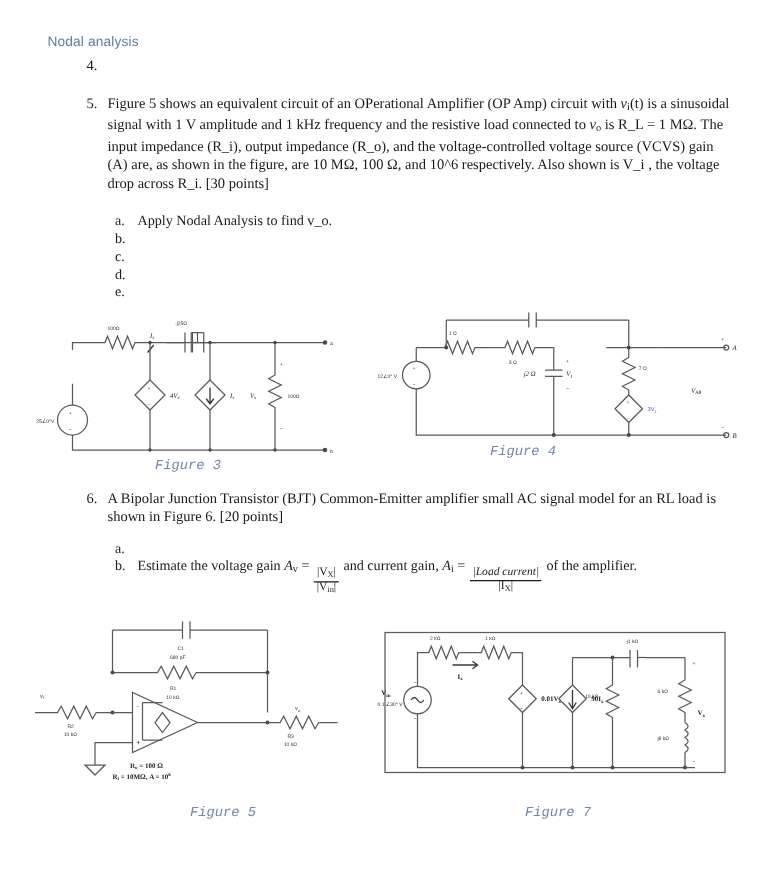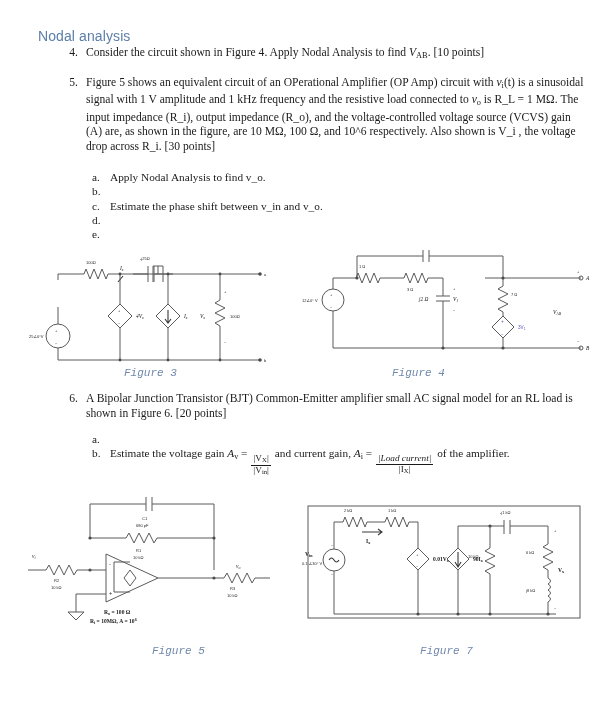--- a/index.html
+++ b/index.html
@@ -17,21 +17,21 @@
   }
 
   
   .page { position: absolute; inset: 0; }
 
   .section-heading {
     position: absolute;
     left: 38px;
     top: 28px;
     font-family: "Liberation Sans", sans-serif;
-    font-size: 14px;
+    font-size: 11px;
     color: #5b7ea8;
     letter-spacing: .1px;
     white-space: nowrap;
   }
 
   .qitem { position: absolute; display: flex; }
   .qnum {
     width: 24px;
     flex: 0 0 24px;
     text-align: right;
@@ -113,23 +113,20 @@
 </style>
 </head>
 <body>
 
 <div class="page">
 
   <div class="section-heading">Nodal analysis</div>
 
   <div class="qitem" style="left:54px; top:46px; width:530px;">
     <div class="qnum">4.</div>
-    <div class="qbody">
-      <span>Consider the circuit shown in Figure 4. Apply Nodal Analysis to find </span><i class="v">V</i><span class="sub">AB</span><span>. [10 points]</span>
-    </div>
   </div>
 
   <div class="qitem" style="left:54px; top:76px; width:530px;">
     <div class="qnum">5.</div>
     <div class="qbody">
       <span>Figure 5 shows an equivalent circuit of an OPerational Amplifier (OP Amp) circuit with</span>
       <i class="v">v</i><span class="sub">i</span><span>(t)</span>
       <span>is</span>
       <span>a sinusoidal signal with 1 V amplitude and 1 kHz frequency and the resistive load connected to</span>
       <i class="v">v</i><span class="sub">o</span>
@@ -142,21 +139,20 @@
   <div class="sublist" style="left:90px; top:170px; width:470px;">
     <div class="subrow">
       <div class="sublab">a.</div>
       <div class="subtxt">Apply Nodal Analysis to find v_o.</div>
     </div>
     <div class="subrow">
       <div class="sublab">b.</div>
     </div>
     <div class="subrow">
       <div class="sublab">c.</div>
-      <div class="subtxt">Estimate the phase shift between v_in and v_o.</div>
     </div>
     <div class="subrow">
       <div class="sublab">d.</div>
     </div>
     <div class="subrow">
       <div class="sublab">e.</div>
     </div>
   </div>
 
   <div class="fig" style="left:28px; top:252px; width:250px; height:115px;">
@@ -268,21 +264,21 @@
       <circle class="wire" cx="286" cy="100" r="2" fill="#fff"></circle>
       <text class="lbl-i" x="291" y="102">B</text>
       <text class="lbl-s" x="282" y="25">+</text>
       <text class="lbl-s" x="282" y="95">−</text>
       <text class="lbl-i" x="258" y="66"><tspan>V</tspan><tspan class="sub" dy="1.4" font-size="3.6">AB</tspan></text>
 
       <circle class="node-dot" cx="148" cy="100" r="1.6"></circle>
       <circle class="node-dot" cx="208" cy="100" r="1.6"></circle>
     </svg>
   </div>
-  <div class="figcap" style="left:392px; top:367px;">Figure 4</div>
+  <div class="figcap" style="left:392px; top:356px;">Figure 4</div>
 
   <div class="qitem" style="left:54px; top:392px; width:530px;">
     <div class="qnum">6.</div>
     <div class="qbody">
       <span>A Bipolar Junction Transistor (BJT) Common-Emitter amplifier small AC signal model for an</span>
       <span>RL load is shown in Figure 6. [20 points]</span>
     </div>
   </div>
 
   <div class="sublist" style="left:90px; top:432px; width:490px;">

